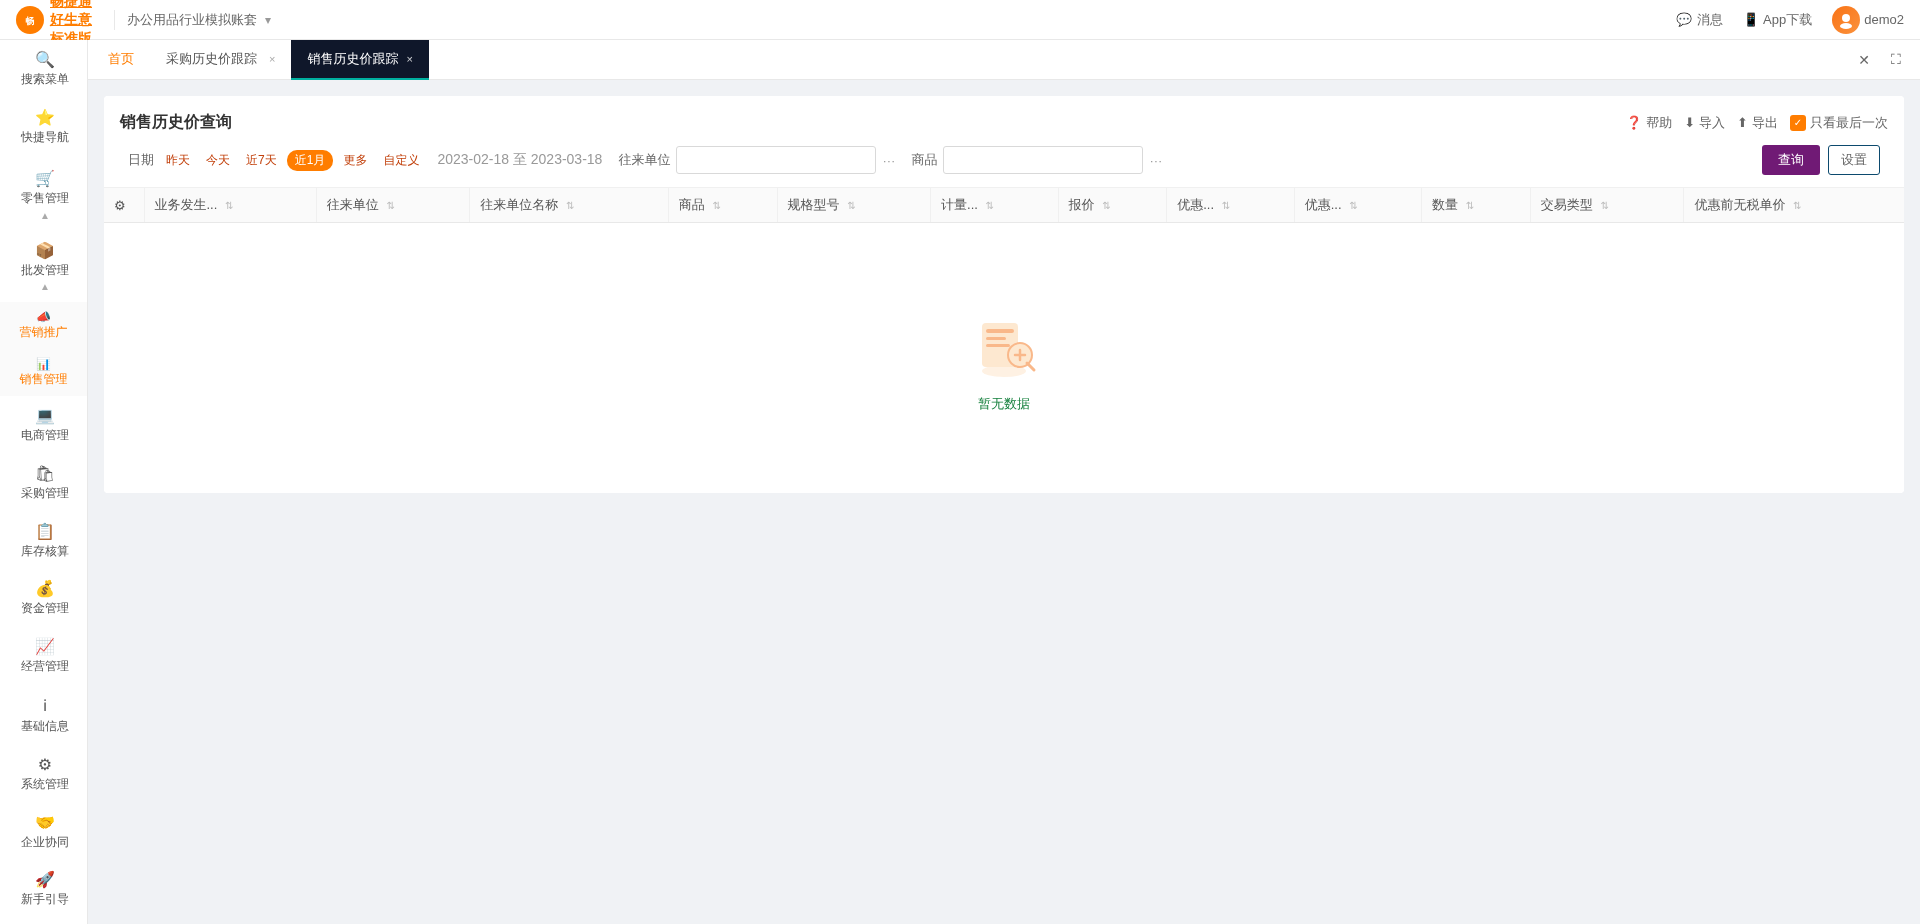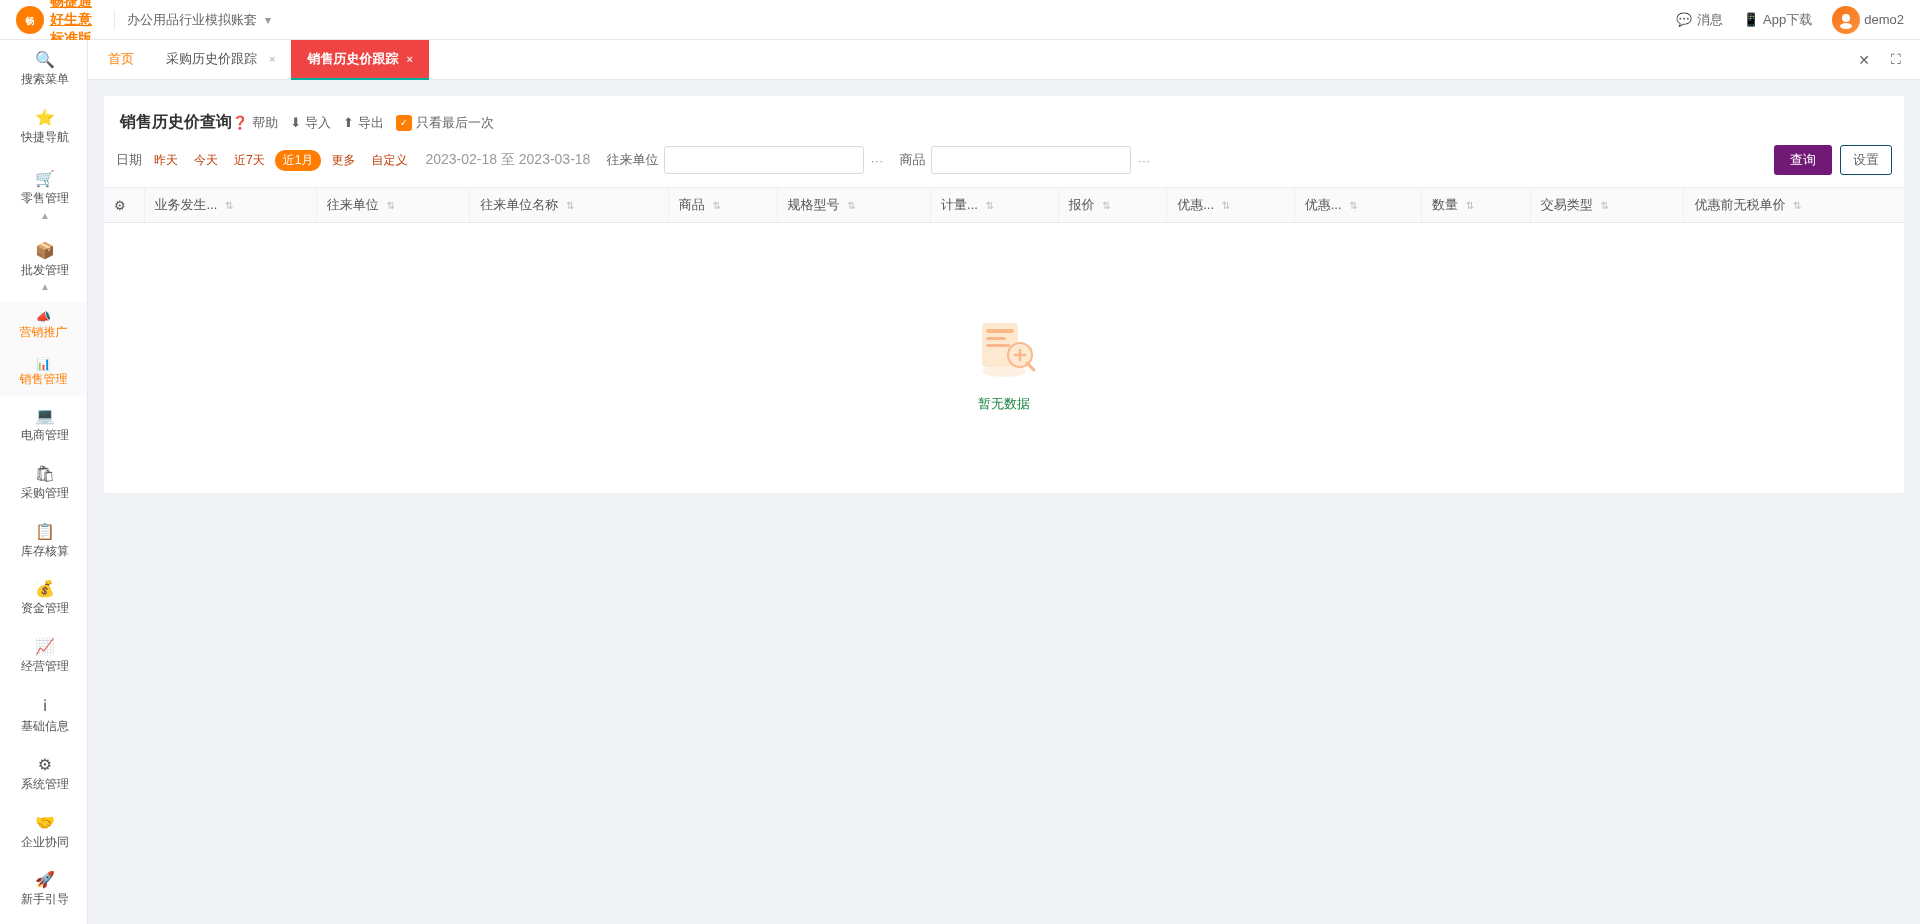--- a/index.html
+++ b/index.html
@@ -165,23 +165,22 @@
       height: 40px;
       font-size: 13px;
       color: #666;
       cursor: pointer;
       border-bottom: 2px solid transparent;
       white-space: nowrap;
       gap: 6px;
     }
     .tab.active {
       color: #fff;
-      background: #ef4444;
+      background: #0f172a;
       border-bottom-color: #00b0a0;
-      font-weight: bold;
     }
     .tab-home {
       color: #ff7d00;
       border-bottom: 2px solid transparent;
       justify-content: center;
     }
     .tab-close {
       font-size: 11px;
       color: rgba(255,255,255,0.8);
       cursor: pointer;
@@ -221,21 +220,21 @@
     .page-card {
       background: #fff;
       border-radius: 4px;
       overflow: hidden;
     }
 
     
     .page-header {
       display: flex;
       align-items: center;
-      justify-content: flex-start;
+      justify-content: space-between;
       padding: 16px 16px 0;
       background: #fff;
       font-family: Liberation Serif, serif;
     }
     .page-title {
       font-size: 16px;
       font-weight: 600;
       color: #333;
     }
     .page-header-actions {
@@ -266,21 +265,21 @@
       border-radius: 3px;
       display: flex;
       align-items: center;
       justify-content: center;
       color: white;
       font-size: 10px;
     }
 
     
     .filter-bar {
-      padding: 12px 12px;
+      padding: 12px 24px;
       background: #fff;
       display: flex;
       align-items: center;
       gap: 16px;
       flex-wrap: wrap;
       border-bottom: 1px solid #f0f0f0;
     }
     .filter-group {
       display: flex;
       align-items: center;

